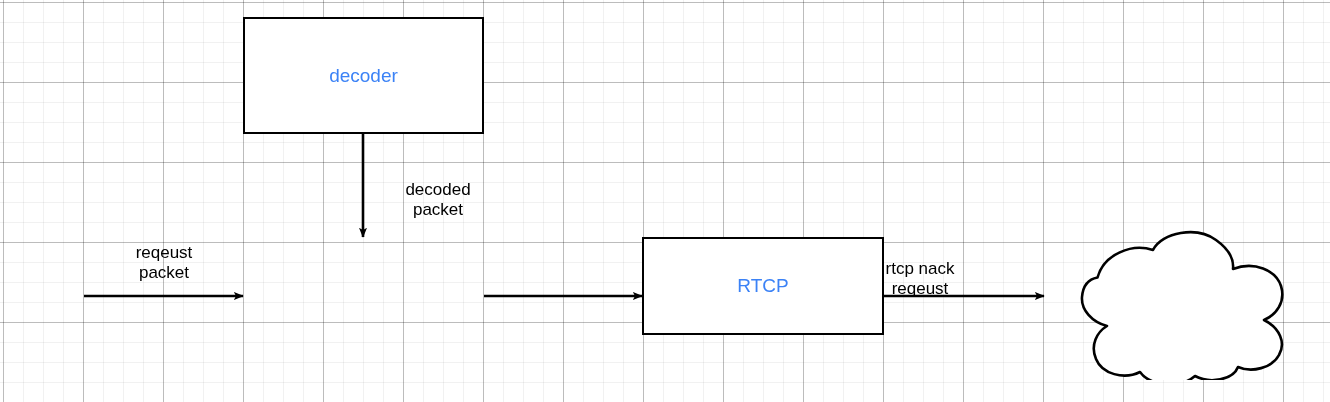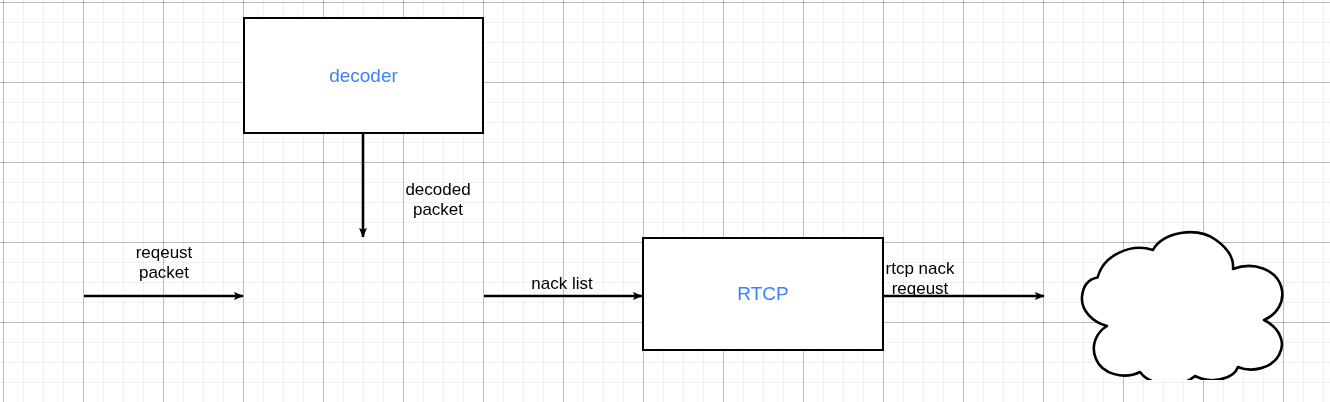--- a/index.html
+++ b/index.html
@@ -84,21 +84,21 @@
     <line x1="484" y1="296" x2="642" y2="296" stroke="#000000" stroke-width="2.6" marker-end="url(#arrowhead)"></line>
 
     <line x1="884" y1="296" x2="1044" y2="296" stroke="#000000" stroke-width="2.6" marker-end="url(#arrowhead)"></line>
   </svg>
 
   <div class="node-box" style="left:243px; top:17px; width:241px; height:117px;">
     <span class="node-label">decoder</span>
   </div>
 
 
-  <div class="node-box" style="left:642px; top:237px; width:242px; height:114px;">
+  <div class="node-box" style="left:642px; top:237px; width:242px; height:98px;">
     <span class="node-label">RTCP</span>
   </div>
 
   <svg class="cloud-shape" style="left:1050px; top:228px;" width="236" height="152" viewBox="0 0 236 152">
     <path d="M 47.5 49.5
              C 54 26 82 15 103 22
              C 112 4 147 -2 166 12
              C 180 22 184 32 183 41
              C 204 33 226 42 231 58
              C 236 74 226 87 214 92
@@ -115,22 +115,19 @@
   <div class="edge-label" style="left:100px; top:222px; width:128px;">
     <span>reqeust
 packet</span>
   </div>
 
   <div class="edge-label" style="left:378px; top:159px; width:120px; text-align:center;">
     <span>decoded
 packet</span>
   </div>
 
-  <div class="edge-label" style="left:502px; top:253px; width:120px;">
-    <span>nack list</span>
-  </div>
 
   <div class="edge-label" style="left:856px; top:238px; width:128px;">
     <span>rtcp nack
 reqeust</span>
   </div>
 
 </div>
 
 </body></html>

